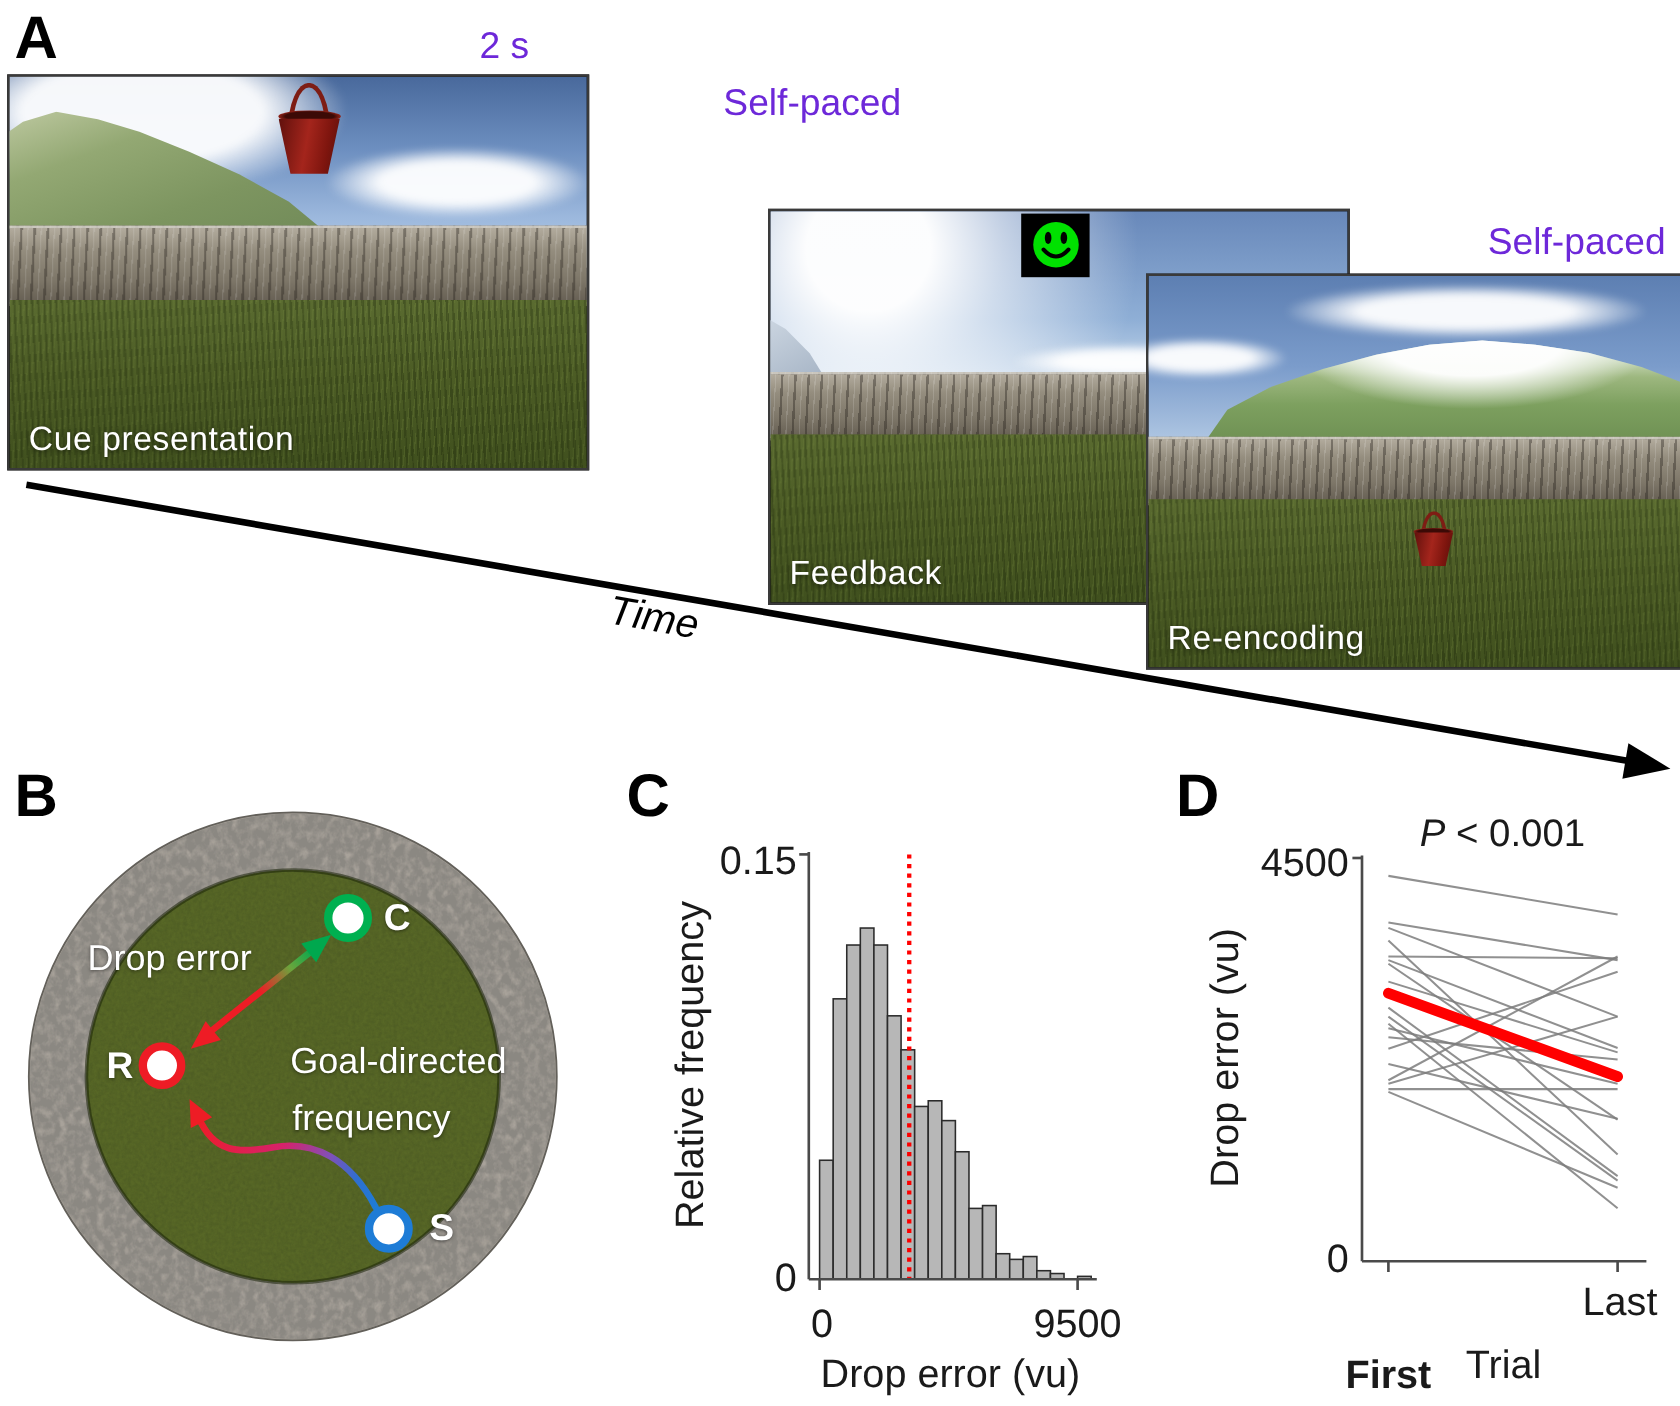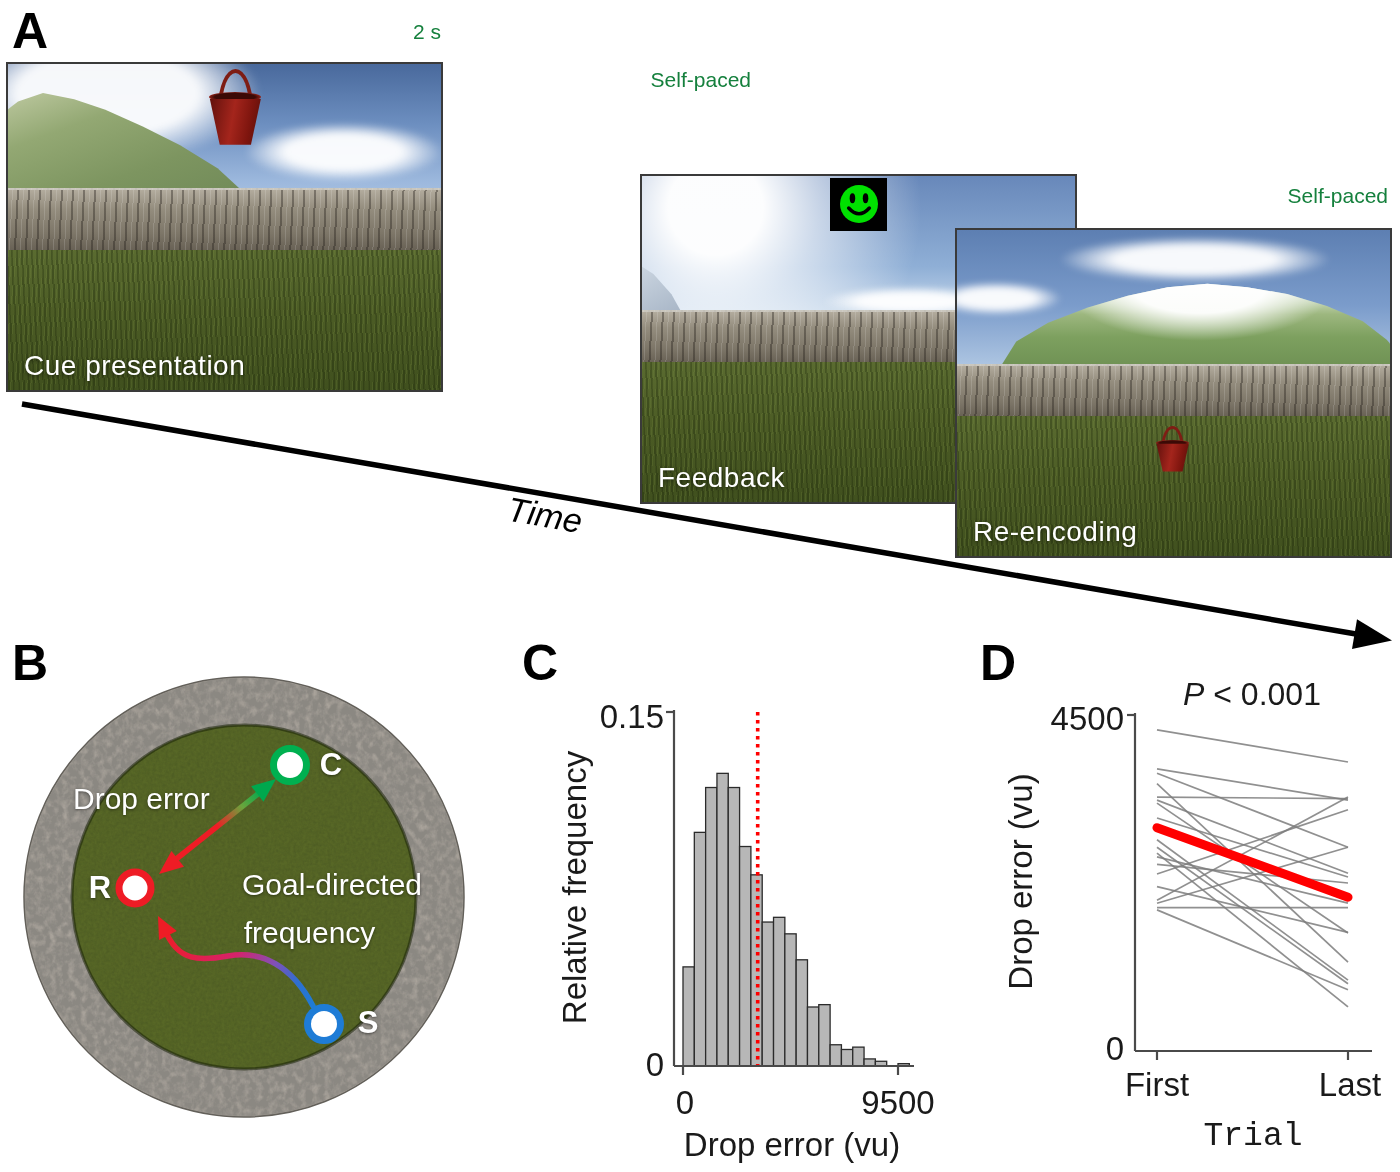--- a/index.html
+++ b/index.html
@@ -1,20 +1,20 @@
 <!DOCTYPE html>
 <html><head>
 <meta charset="utf-8">
 <style>
   html,body{margin:0;padding:0;background:#fff;}
   #stage{position:relative;width:1400px;height:1172px;background:#fff;overflow:hidden;
          font-family:"Liberation Sans",sans-serif;}
   .panel-letter{position:absolute;font-size:50px;font-weight:700;color:#000;line-height:1;}
   
-  .frame{position:absolute;width:433px;height:326px;border:2px solid #3a3a3a;overflow:hidden;background:#000000;}
+  .frame{position:absolute;width:433px;height:326px;border:2px solid #3a3a3a;overflow:hidden;background:#000000;padding-left:48px;}
   .layer{position:absolute;}
   .sky{left:0;top:0;right:0;height:58%;}
   .sky1{background:linear-gradient(180deg,#49699c 0%,#6d8fc0 32%,#9cb8dd 62%,#cfdfee 100%);}
   .sky2{background:linear-gradient(180deg,#6b8cbd 0%,#8fafd6 45%,#cfdfee 78%,#eaf2f9 100%);}
   .sky3{background:linear-gradient(180deg,#6888ba 0%,#8fafd6 48%,#d5e3f1 80%,#ecf4fa 100%);}
   .sky4{background:linear-gradient(180deg,#5d7fb2 0%,#7b9ccb 40%,#b7cde6 78%,#dbe8f4 100%);}
   .sun{left:0;top:0;right:0;height:60%;}
   .sun2{background:radial-gradient(circle at 82% 12%,rgba(255,255,255,.97) 0 9%,rgba(255,255,255,.55) 22%,rgba(255,255,255,0) 44%);}
   .sun3{background:radial-gradient(circle at 17% 16%,rgba(255,255,255,.98) 0 12%,rgba(255,255,255,.6) 26%,rgba(255,255,255,0) 52%);}
   .cloud{position:absolute;background:radial-gradient(ellipse at center,rgba(255,255,255,.95) 0 42%,rgba(255,255,255,0) 72%);filter:blur(3px);}
@@ -36,21 +36,21 @@
   .mtn3{left:-1%;top:27%;width:26%;height:31%;
         clip-path:polygon(0 0,14% 10%,30% 30%,44% 58%,52% 100%,0 100%);
         background:linear-gradient(150deg,#cdd7e2 0%,#a7b5c6 45%,#8fa0b4 100%);}
   .mtn4{left:10%;top:16%;width:92%;height:26%;
         clip-path:polygon(0 100%,4% 70%,12% 48%,22% 30%,32% 16%,42% 6%,52% 2%,62% 6%,72% 14%,82% 28%,91% 46%,97% 68%,100% 84%,100% 100%);
         background:
           radial-gradient(ellipse at 50% 4%,rgba(255,255,255,.96) 0 24%,rgba(255,255,255,0) 48%),
           linear-gradient(180deg,#eef4ec 0%,#cfdec2 18%,#9db77f 38%,#7da05f 65%,#6f9154 100%);}
   .frame-label{position:absolute;left:16px;bottom:8px;color:#fff;font-size:28px;letter-spacing:.5px;
         text-shadow:0 1px 4px rgba(0,0,0,.55);}
-  .duration{position:absolute;color:#15803d;font-size:21px;text-align:right;}
+  .duration{position:absolute;color:#6d28d9;font-size:31px;text-align:right;}
   
   .bucket{position:absolute;}
   .bucket .handle{position:absolute;left:16%;top:0;width:68%;height:52%;
         border:4px solid #7e1d14;border-bottom:none;border-radius:50% 50% 0 0/100% 100% 0 0;box-sizing:border-box;}
   .bucket .body{position:absolute;left:0;top:37%;width:100%;height:63%;
         background:linear-gradient(100deg,#5f100c 0%,#a4251c 45%,#7e150e 75%,#55100b 100%);
         clip-path:polygon(1% 4%,99% 4%,80% 100%,20% 100%);}
   .bucket .rim{position:absolute;left:0;top:31%;width:100%;height:13%;
         background:radial-gradient(ellipse at center,#3c0a06 0 55%,#8d2218 70%);border-radius:50%;}
   .smallbucket .handle{border-width:3px;}
@@ -263,17 +263,17 @@
   <div class="chart-text rgt" style="left:560px;top:700px;width:104px;">0.15</div>
   <div class="chart-text rgt" style="left:560px;top:1048px;width:104px;">0</div>
   <div class="chart-text ctr" style="left:655px;top:1086px;width:60px;">0</div>
   <div class="chart-text ctr" style="left:838px;top:1086px;width:120px;">9500</div>
   <div class="chart-text ctr" style="left:642px;top:1128px;width:300px;">Drop error (vu)</div>
 
   <div class="chart-text ctr" style="left:1132px;top:678px;width:240px;font-size:32px;"><span style="font-style:italic;">P</span><span> &lt; 0.001</span></div>
   <div class="chart-text rot ctr" style="left:840px;top:865px;width:360px;">Drop error (vu)</div>
   <div class="chart-text rgt" style="left:1020px;top:702px;width:104px;">4500</div>
   <div class="chart-text rgt" style="left:1020px;top:1032px;width:104px;">0</div>
-  <div class="chart-text ctr" style="left:1097px;top:1068px;width:120px;">First</div>
+  <div class="chart-text ctr" style="left:1097px;top:1129px;width:120px;font-weight:bold;">First</div>
   <div class="chart-text ctr" style="left:1290px;top:1068px;width:120px;">Last</div>
-  <div class="chart-text ctr" style="left:1193px;top:1120px;width:120px;font-family:Liberation Mono, monospace;">Trial</div>
+  <div class="chart-text ctr" style="left:1193px;top:1120px;width:120px;">Trial</div>
 
 </div>
 
 </body></html>

